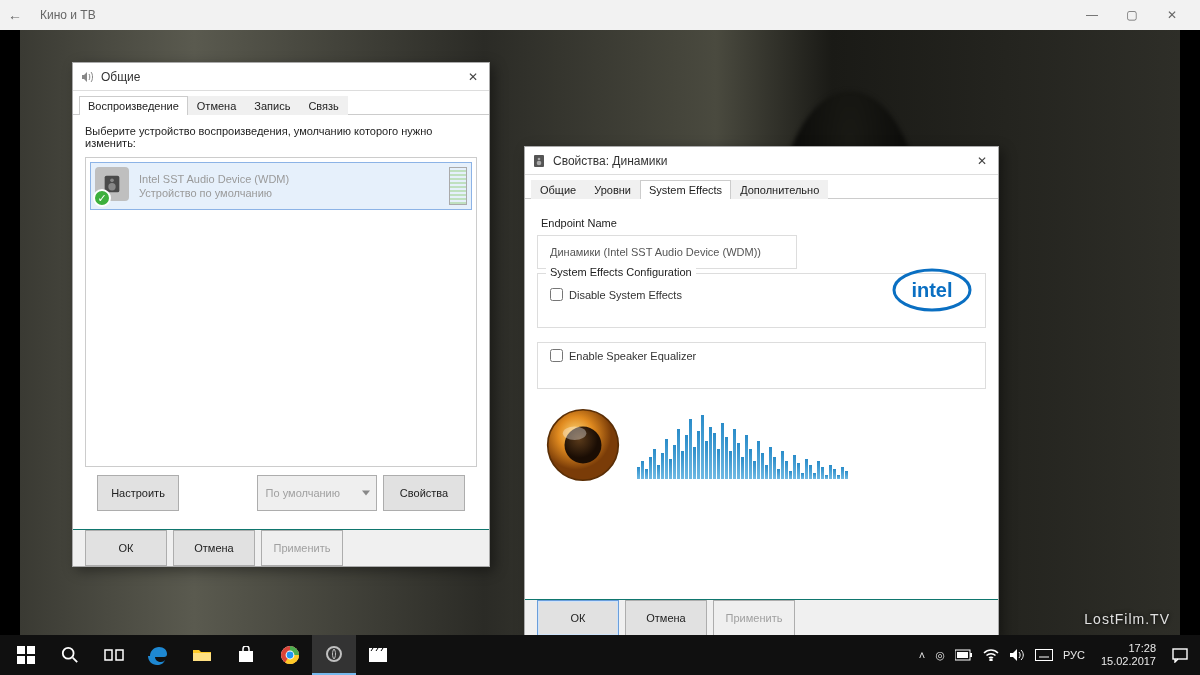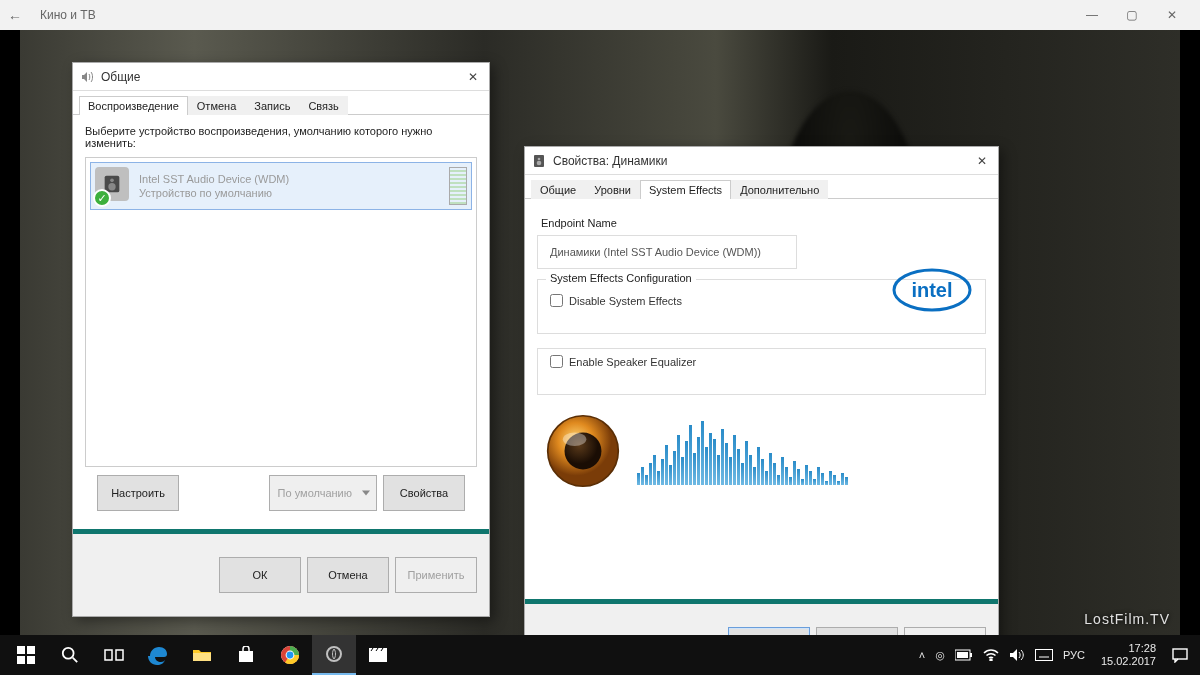--- a/index.html
+++ b/index.html
@@ -40,27 +40,27 @@
   .device-text { flex:1; line-height:1.3; }
   .device-text .name { font-size:11px; color:#555; }
   .device-text .driver { font-size:11px; color:#9a9a9a; }
   .device-text .status { font-size:11px; color:#9a9a9a; }
   .level-meter { width:18px; height:38px; background:repeating-linear-gradient(0deg,#bfe0bf 0 2px, transparent 2px 4px); border:1px solid #aaa; }
 
   .btn-row { display:flex; gap:6px; padding:8px 12px; justify-content:flex-start; }
   .wbtn { min-width:82px; height:36px; border:1px solid #adadad; background:#e1e1e1; font-size:11px; display:flex; align-items:center; justify-content:center; padding:0 8px; }
   .wbtn.disabled { color:#a0a0a0; background:#efefef; }
   .wbtn.primary { border-color:#6a9edb; box-shadow: inset 0 0 0 1px #cfe3f9; }
-  .wbtn.arrow { position:relative; padding-right:24px; color:#a0a0a0; }
+  .wbtn.arrow { position:relative; padding-right:36px; color:#a0a0a0; }
   .wbtn.arrow::after { content:""; position:absolute; right:6px; top:50%; transform:translateY(-50%); border-left:4px solid transparent; border-right:4px solid transparent; border-top:5px solid #888; }
 
-  .dialog-footer { border-top:5px solid #0f766e; background:#f0f0f0; display:flex; justify-content:flex-end; gap:6px; padding:23px 12px; }
-
-  
-  .group { border:1px solid #ddd; margin:10px 0 14px 0; }
+  .dialog-footer { border-top:1px solid #0f766e; background:#f0f0f0; display:flex; gap:6px; padding:0 12px; }
+
+  
+  .group { border:1px solid #ddd; margin:4px 0 14px 0; }
   .group-title { font-size:11px; color:#222; padding: 0 4px; position:relative; top:-8px; left:8px; background:#fff; display:inline-block; }
   .group-inner { padding: 4px 10px 10px 10px; margin-top:-8px; }
   .endpoint-box { border:1px solid #ddd; padding:10px 12px; font-size:11px; color:#555; width: 260px; }
   .intel-logo { position:absolute; right:24px; top:66px; }
   .link { color:#0645c8; text-decoration:underline; font-size:11px; }
   .link-row { text-align:right; padding:4px 24px 8px 0; }
   .chk { display:flex; align-items:center; gap:6px; font-size:11px; color:#333; padding:6px 2px 16px 2px; }
   .chk input { width:13px; height:13px; }
 
   .viz-row { display:flex; align-items:center; gap:12px; padding: 0 0 0 4px; }

